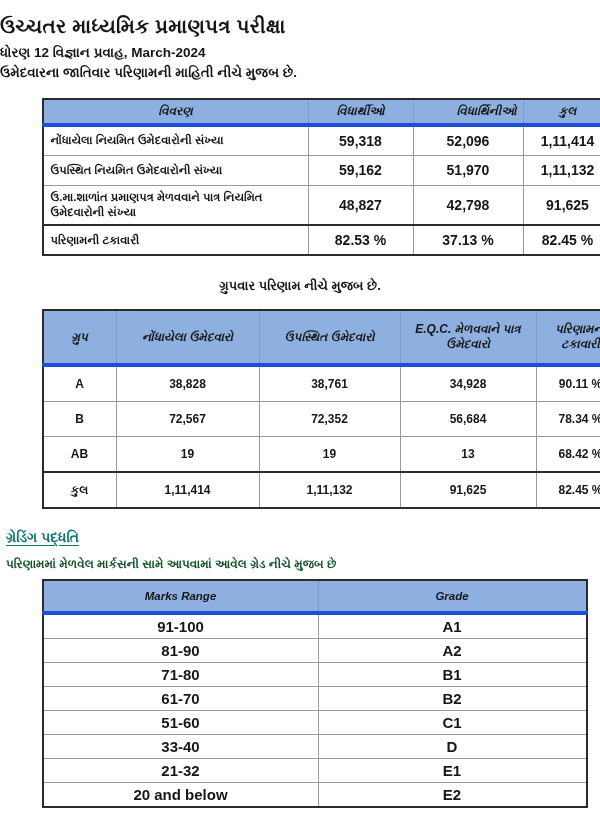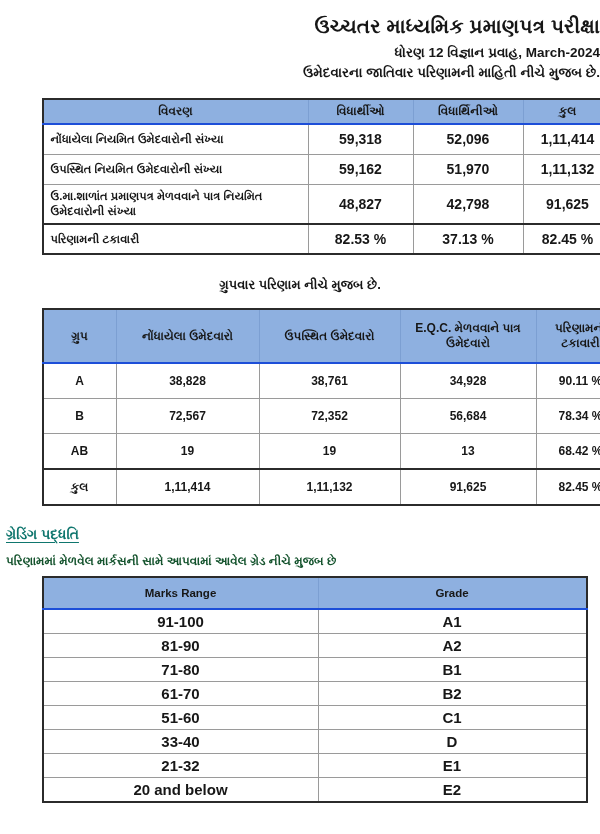--- a/index.html
+++ b/index.html
@@ -18,21 +18,21 @@
   .page {
     width: 600px;
     height: 834px;
     position: relative;
     background: #ffffff;
     box-sizing: border-box;
   }
 
   
   .doc-header {
-    text-align: right;
+    text-align: left;
     padding-top: 14px;
   }
   .title-main {
     font-size: 20px;
     font-weight: 700;
     color: #161616;
     letter-spacing: .2px;
     line-height: 1.28;
     margin: 0;
   }
@@ -76,28 +76,29 @@
     font-size: 12px;
     line-height: 1.25;
     border-color: #7c9fd2;
   }
   
   table.doc-table {
     border: 2px solid #2b2b2b;
   }
   table.doc-table thead th {
     border-top: none;
-    border-bottom: 2px solid #1d4ed8;
+    border-bottom: 4px solid #1d4ed8;
+    font-style: italic;
   }
 
   
   #table-category { }
   #table-category thead th:nth-child(1) { width: 252px; }
   #table-category thead th:nth-child(2) { width: 92px; }
-  #table-category thead th:nth-child(3) { width: 97px; }
+  #table-category thead th:nth-child(3) { width: 97px; text-align: right; }
   #table-category thead th:nth-child(4) { width: 76px; }
   #table-category tbody td.lbl {
     text-align: left;
     font-size: 11.5px;
     line-height: 1.3;
     padding-left: 7px;
   }
   #table-category tbody td.num {
     text-align: center;
     font-size: 14px;

